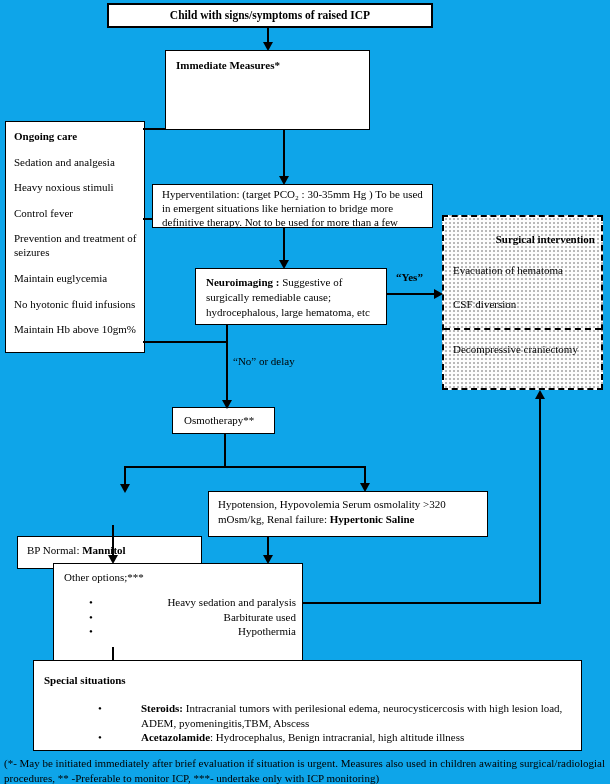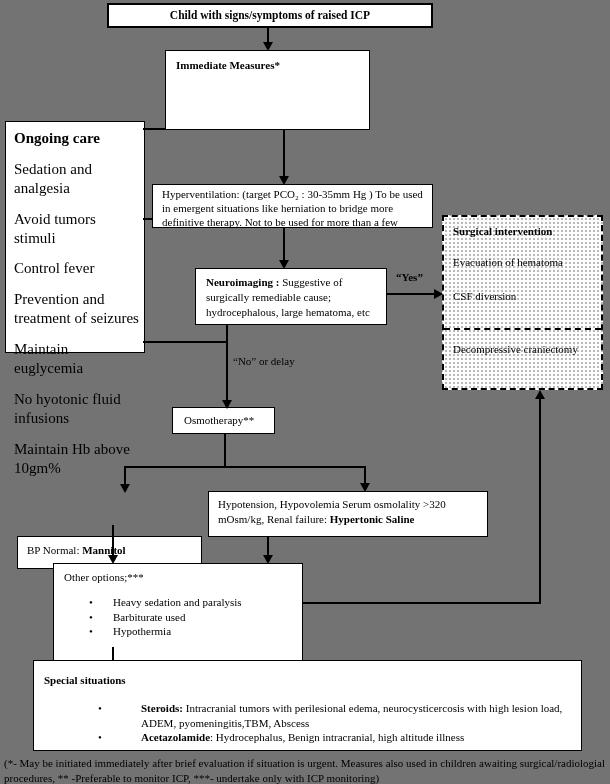--- a/index.html
+++ b/index.html
@@ -1,19 +1,19 @@
 <!DOCTYPE html>
 <html><head>
 <meta charset="utf-8">
 <style>
   html,body { margin:0; padding:0; background:#fff; }
   .canvas {
     position: relative;
     width: 610px; height: 784px;
-    background: #737373;
+    background: #0ea5e9;
     font-family: "Liberation Serif", "DejaVu Serif", serif;
     font-size: 11px; color: #000;
     overflow: hidden;
   }
   .box {
     position: absolute;
     border: 1.5px solid #000;
     background: #fff;
     box-sizing: border-box;
     line-height: 1.3;
@@ -39,53 +39,53 @@
   .start-box { left:107px; top:3px; width:326px; height:25px; border-width:2px;
                display:flex; align-items:center; justify-content:center; font-weight:bold; font-size:11.5px; }
 
   
   .immediate-box { left:165px; top:50px; width:205px; height:80px; padding:7px 8px 0 10px; }
   .immediate-box .ttl { font-weight:bold; margin-bottom:13px; }
   .immediate-box ul { margin-left:30px; }
   .immediate-box li { padding-left:22px; width:150px; }
 
   
-  .ongoing-box { left:5px; top:121px; width:140px; height:232px; padding:7px 4px 0 8px; font-size:15px; }
+  .ongoing-box { left:5px; top:121px; width:140px; height:232px; padding:7px 4px 0 8px; font-size:11px; }
   .ongoing-box p { margin:0 0 11.5px 0; line-height:1.28; }
   .ongoing-box .ttl { font-weight:bold; }
 
   
   .hyperv-box { left:152px; top:184px; width:281px; height:44px; padding:3px 6px 0 9px; line-height:1.26; }
 
   
   .neuro-box { left:195px; top:268px; width:192px; height:57px; padding:6px 6px 0 10px; line-height:1.38; }
 
   
   .surgical-box { left:442px; top:215px; width:161px; height:175px;
                   border:2px dashed #000;
                   background-color:#fdfdfd;
                   background-image: radial-gradient(circle, #b9b9b9 0.9px, transparent 1.1px);
                   background-size: 4px 4px; }
   .surgical-upper { box-sizing:border-box; height:113px; border-bottom:2px dashed #000; padding:7px 6px 0 9px; }
-  .surgical-upper .ttl { font-weight:bold; margin:0 0 17px 0; }
+  .surgical-upper .ttl { font-weight:bold; margin:8px 0 17px 0;text-align:right; }
   .surgical-upper p { margin:0 0 19px 0; }
   .surgical-lower { padding:12px 6px 0 9px; }
 
   
   .osmo-box { left:172px; top:407px; width:103px; height:27px;
               display:flex; align-items:center; padding-left:11px; box-sizing:border-box; }
 
   
   .bp-box   { left:17px;  top:492px; width:185px; height:33px; padding:6px 6px 0 9px;margin-top:44px; }
   .hypo-box { left:208px; top:491px; width:280px; height:46px; padding:5px 8px 0 9px; line-height:1.32; }
 
   
   .other-box { left:53px; top:563px; width:250px; height:108px; padding:6px 6px 0 10px; }
   .other-box .ttl { margin-bottom:11px; }
-  .other-box ul { margin-left:25px; }
+  .other-box ul { margin-left:25px;text-align:right; }
   .other-box li { padding-left:24px; }
 
   
   .special-box { left:33px; top:660px; width:549px; height:91px; padding:12px 8px 0 10px; }
   .special-box .ttl { font-weight:bold; margin-bottom:14px; }
   .special-box ul { margin-left:54px; }
   .special-box li { padding-left:43px; width:440px; }
 
   
   .footnote { position:absolute; left:4px; top:756px; width:604px; line-height:1.33; }
@@ -99,21 +99,21 @@
     <span>Child with signs/symptoms of raised ICP</span>
   </div>
 
   <div class="box immediate-box">
     <div class="ttl">Immediate Measures*</div>
   </div>
 
   <div class="box ongoing-box">
     <p class="ttl">Ongoing care</p>
     <p>Sedation and analgesia</p>
-    <p>Avoid tumors stimuli</p>
+    <p>Heavy noxious stimuli</p>
     <p>Control fever</p>
     <p>Prevention and treatment of seizures</p>
     <p>Maintain euglycemia</p>
     <p>No hyotonic fluid infusions</p>
     <p>Maintain Hb above 10gm%</p>
   </div>
 
   <div class="box hyperv-box">
     <span>Hyperventilation: (target PCO₂ : 30-35mm Hg ) To be used in emergent situations like herniation to bridge more definitive therapy. Not to be used for more than a few</span>
   </div>

